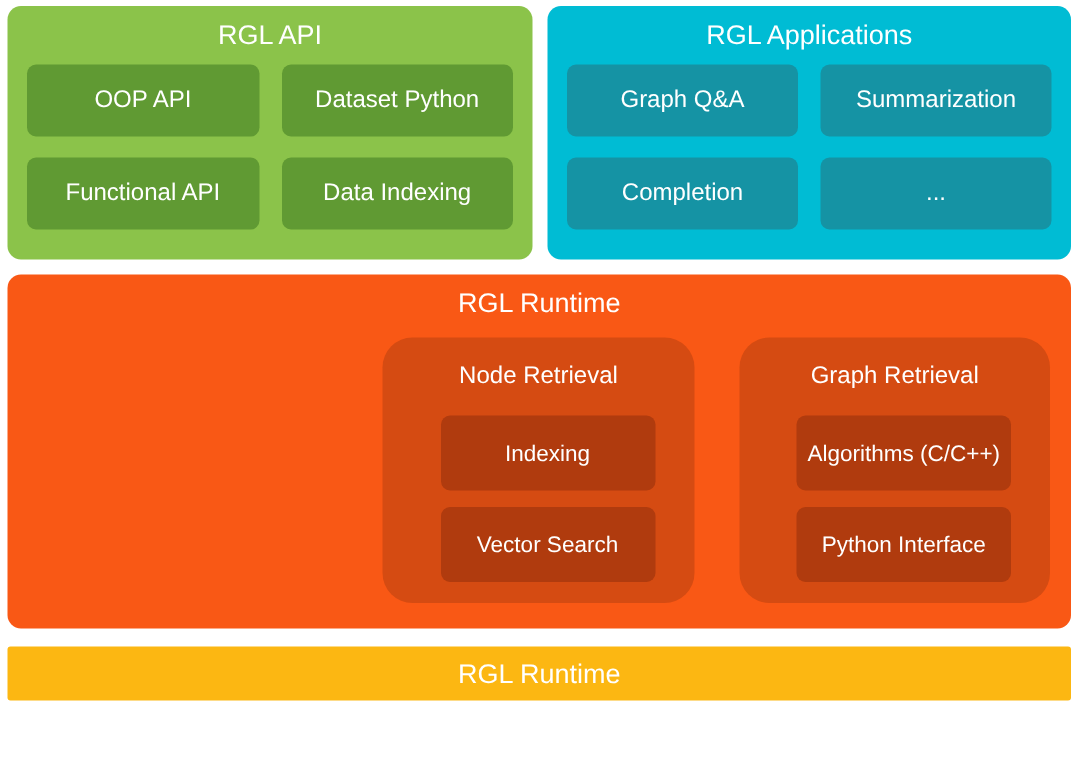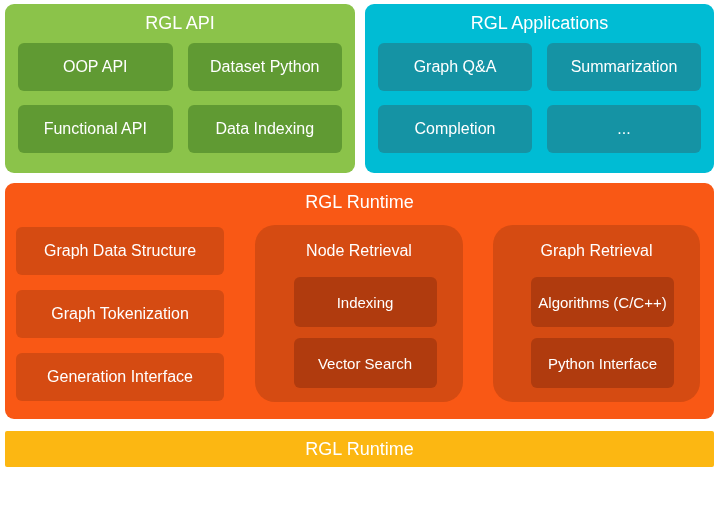--- a/index.html
+++ b/index.html
@@ -92,25 +92,20 @@
       <div class="cell cell-apps">Graph Q&amp;A</div>
       <div class="cell cell-apps">Summarization</div>
       <div class="cell cell-apps">Completion</div>
       <div class="cell cell-apps">...</div>
     </div>
   </section>
 
   <section class="kernel">
     <h2 class="kernel-title">RGL Runtime</h2>
 
-    <div class="kcol-left">
-      <div class="kbox">Graph Data Structure</div>
-      <div class="kbox">Graph Tokenization</div>
-      <div class="kbox">Generation Interface</div>
-    </div>
 
     <div class="kgroup kgroup-node">
       <h3 class="kgroup-title">Node Retrieval</h3>
       <div class="kgroup-inner">
         <div class="ibox">Indexing</div>
         <div class="ibox">Vector Search</div>
       </div>
     </div>
 
     <div class="kgroup kgroup-graph">

